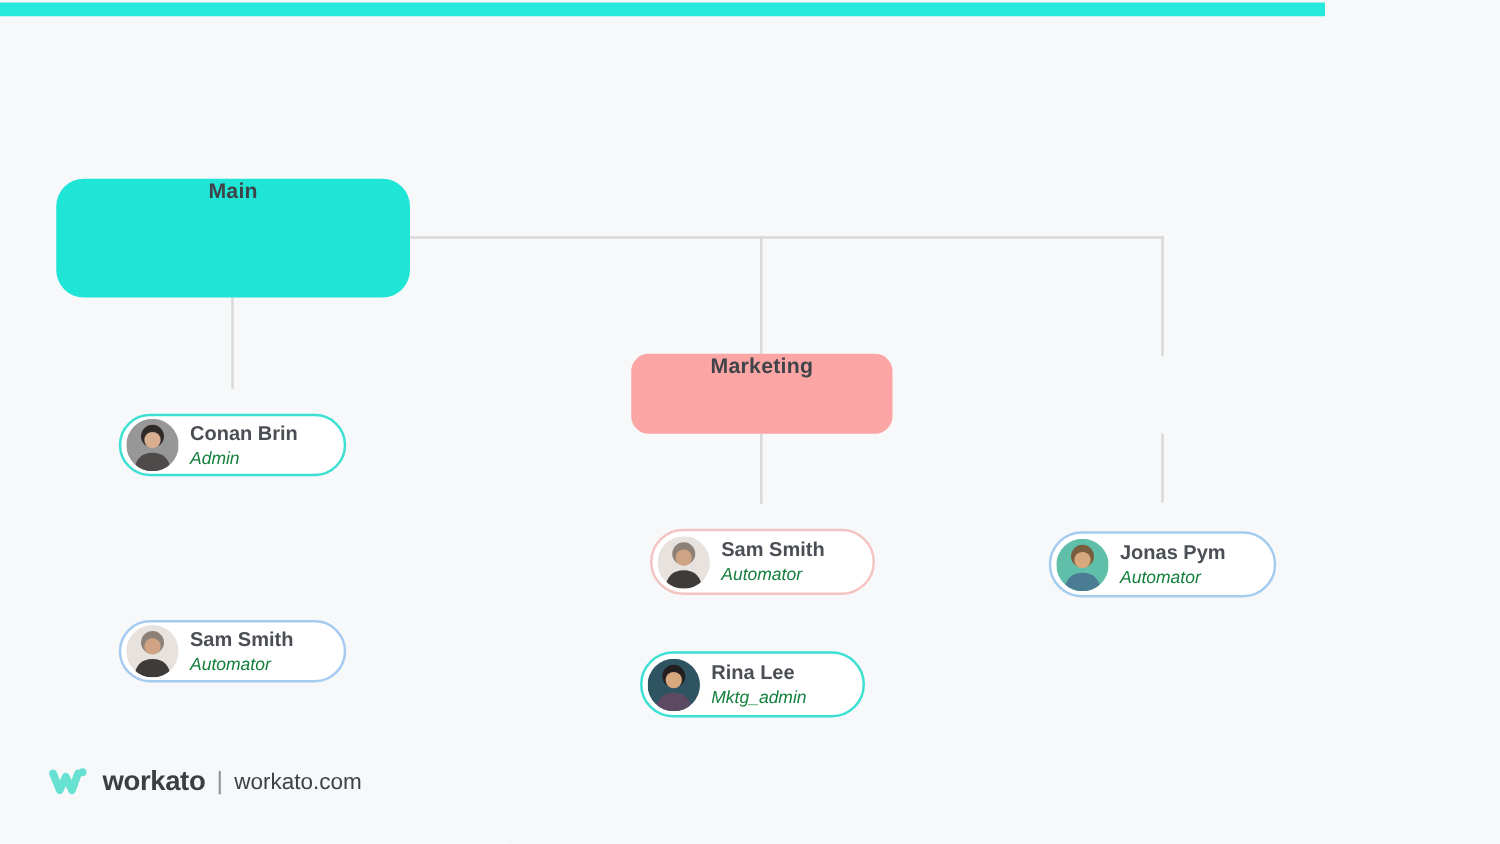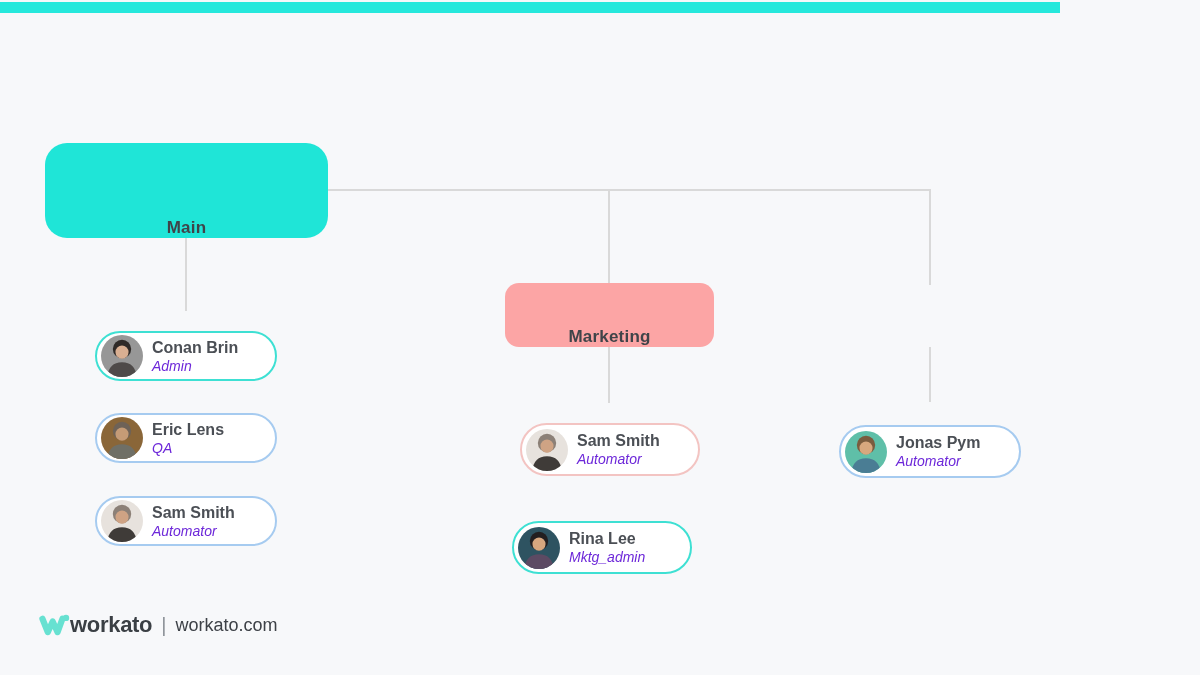--- a/index.html
+++ b/index.html
@@ -19,21 +19,21 @@
     left: 0; top: 2px;
     width: 1060px; height: 11px;
   }
   .line {
     position: absolute;
     background: #d9d9d9;
   }
   .dept {
     position: absolute;
     display: flex;
-    align-items: flex-end;
+    align-items: flex-start;
     justify-content: center;
   }
   .dept-label {
     font-size: 17px;
     font-weight: 700;
     color: #3f4449;
     letter-spacing: 0.2px;
   }
   .card {
     position: absolute;
@@ -60,33 +60,33 @@
     line-height: 1.2;
   }
   .member-name {
     font-size: 16px;
     font-weight: 700;
     color: #4b4f55;
   }
   .member-role {
     font-size: 14px;
     font-style: italic;
-    color: #6d28d9;
+    color: #15803d;
     margin-top: 1px;
   }
   .footer {
     position: absolute;
     left: 38px; top: 612px;
     display: flex;
     align-items: center;
   }
   .logo-mark { display: inline-flex; align-items: center; }
   .logo-mark svg { display: block; }
   .brand-text {
-    margin-left: 0;
+    margin-left: 12px;
     font-size: 22px;
     font-weight: 700;
     color: #3a3f44;
     letter-spacing: -0.3px;
   }
   .footer-sep {
     margin: 0 9px;
     font-size: 20px;
     font-weight: 300;
     color: #8d9299;
@@ -128,34 +128,20 @@
           <circle cx="24" cy="19.5" r="7.5" fill="#d9af92"></circle>
           <path d="M7 48 Q9 31 24 31 Q39 31 41 48 Z" fill="#4e4a49"></path>
         </svg>
       </div>
     <div class="card-text">
       <div class="member-name">Conan Brin</div>
       <div class="member-role">Admin</div>
     </div>
   </div>
 
-  <div class="card" style="left: 95px; top: 393px; width: 182px; height: 50px; border-color: rgb(166, 203, 240);">
-    <div class="avatar">
-        <svg viewBox="0 0 48 48">
-          <rect width="48" height="48" fill="#8a6638"></rect>
-          <circle cx="24" cy="16" r="10.5" fill="#6e6257"></circle>
-          <circle cx="24" cy="19.5" r="7.5" fill="#c59b76"></circle>
-          <path d="M7 48 Q9 31 24 31 Q39 31 41 48 Z" fill="#6f6f66"></path>
-        </svg>
-      </div>
-    <div class="card-text">
-      <div class="member-name">Eric Lens</div>
-      <div class="member-role">QA</div>
-    </div>
-  </div>
 
   <div class="card" style="left: 95px; top: 476px; width: 182px; height: 50px; border-color: rgb(166, 203, 240);">
     <div class="avatar">
         <svg viewBox="0 0 48 48">
           <rect width="48" height="48" fill="#e7e2dd"></rect>
           <circle cx="24" cy="16" r="10.5" fill="#8c8077"></circle>
           <circle cx="24" cy="19.5" r="7.5" fill="#cfa384"></circle>
           <path d="M7 48 Q9 31 24 31 Q39 31 41 48 Z" fill="#3f3b38"></path>
         </svg>
       </div>

